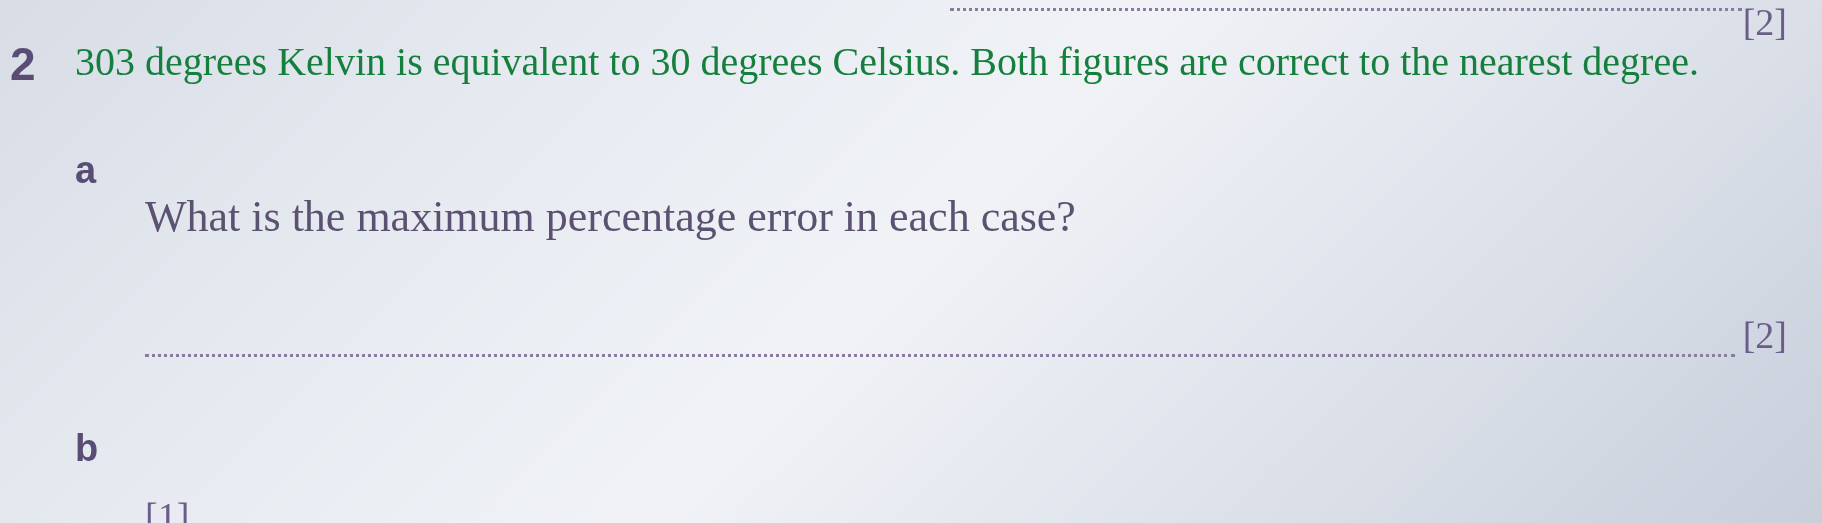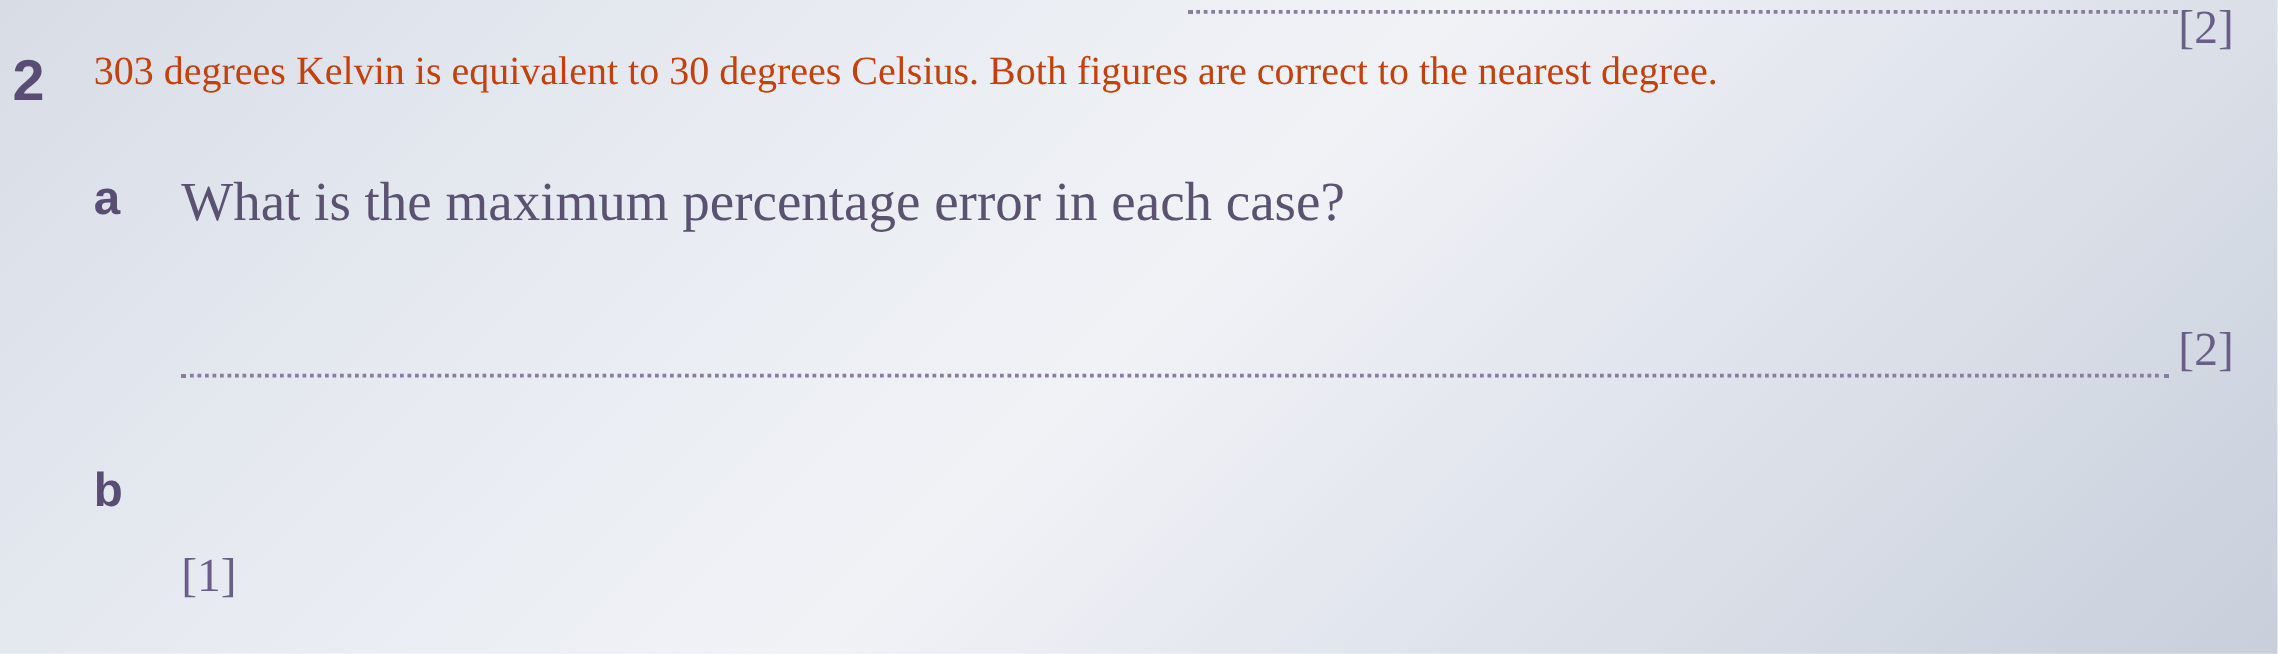--- a/index.html
+++ b/index.html
@@ -56,22 +56,22 @@
       margin-right: 10px;
       line-height: 1;
       padding-top: 6px;
     }
     
     .question-content {
       flex: 1;
     }
     
     .question-text {
-      color: #c2410c;
-      font-size: 32px;
+      color: #15803d;
+      font-size: 40px;
       line-height: 1.35;
       font-family: Georgia, 'Times New Roman', serif;
     }
     
     .sub-question {
       display: flex;
       align-items: flex-start;
       margin-top: 55px;
       margin-left: 0px;
     }
@@ -84,20 +84,21 @@
       min-width: 70px;
       line-height: 1.2;
       padding-top: 4px;
     }
     
     .sub-text {
       color: #5a5270;
       font-size: 44px;
       line-height: 1.3;
       font-family: Georgia, 'Times New Roman', serif;
+      margin-top: 44px;
     }
     
     .answer-line-row {
       display: flex;
       align-items: flex-end;
       margin-top: 68px;
       margin-left: 70px;
       margin-right: 0px;
     }
     

